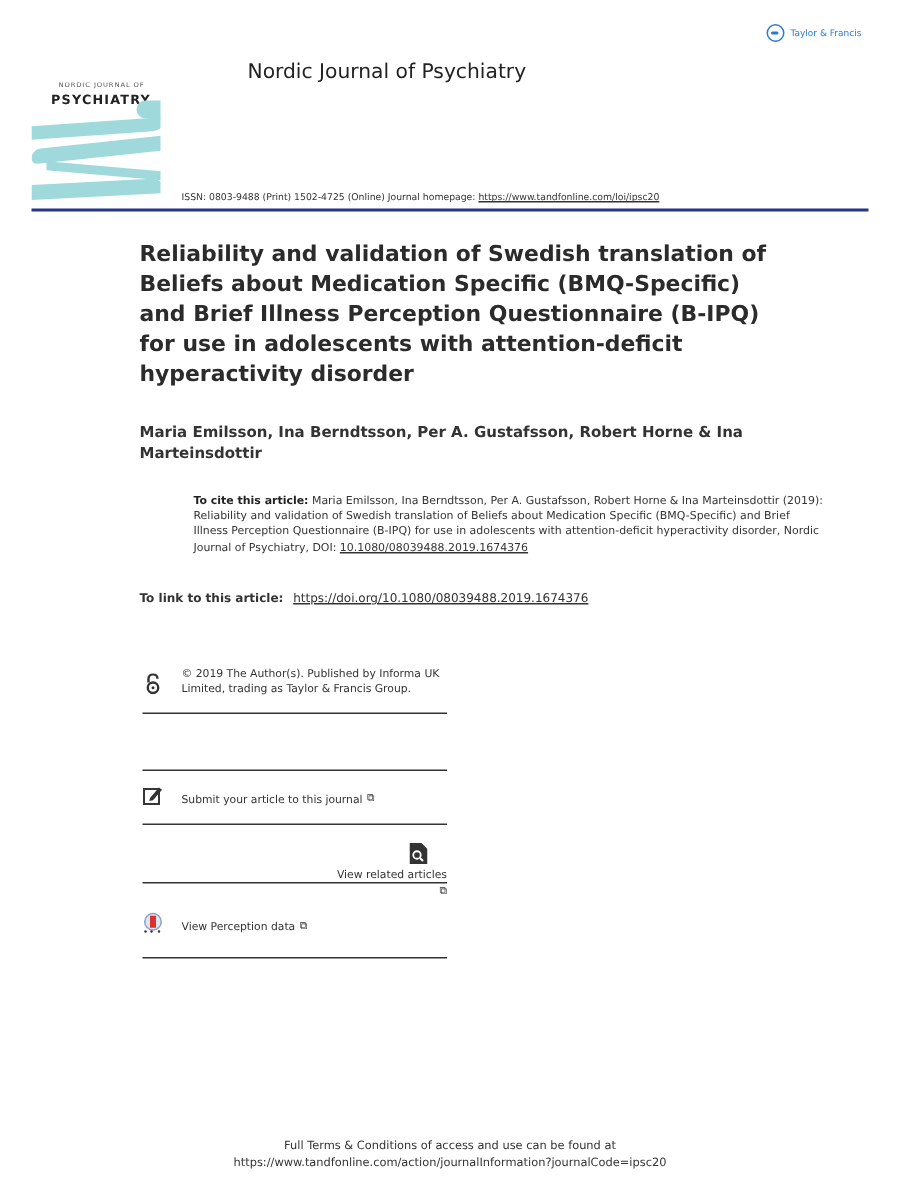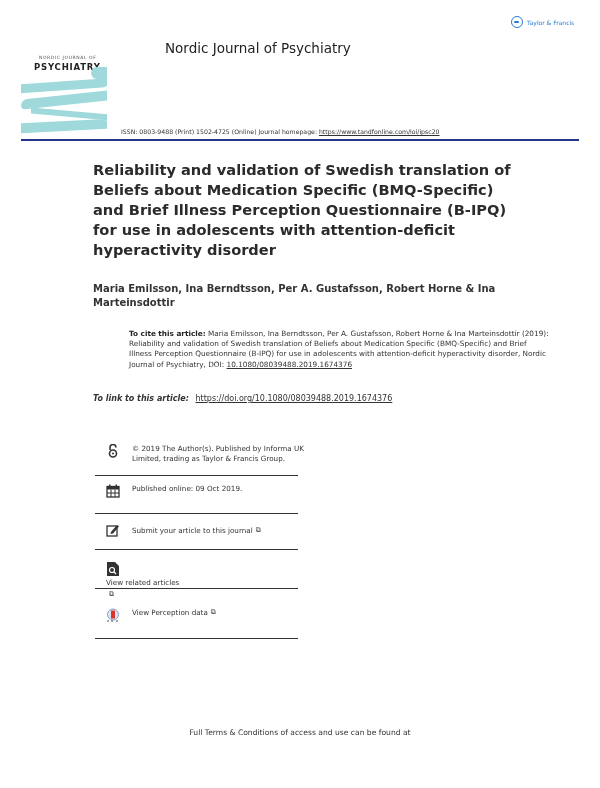--- a/index.html
+++ b/index.html
@@ -16,27 +16,27 @@
   .tf-text { font-size:6px; color:#2a7bd6; line-height:7px; }
   .issn { left:121px; top:128px; font-size:6.2px; color:#333; }
   .issn a { color:#333; text-decoration:underline; }
   .rule { left:21px; top:139px; width:558px; height:2px; background:#25368a; }
   .title { left:93px; top:160px; width:420px; font-size:14.6px; line-height:20px; font-weight:bold; color:#2b2b2b; }
   .authors { left:93px; top:282px; width:420px; font-size:10px; line-height:14px; font-weight:bold; color:#333; }
   .cite { left:93px; top:329px; width:420px; font-size:7.3px; line-height:10.2px; color:#333;margin-left:36px; }
   .cite b { color:#222; }
   .cite a, .link a { color:#333; text-decoration:underline; }
   .link { left:93px; top:394px; font-size:8px; color:#333; }
-  .link b { margin-right:4px;font-style:italic; }
+  .link b { margin-right:4px; }
   .box { left:95px; width:203px; }
-  .row { position:absolute; left:11px; width:203px; display:flex; align-items:flex-start; font-size:7.2px; line-height:9.5px; color:#333; }
+  .row { position:absolute; left:0; width:203px; display:flex; align-items:flex-end; font-size:7.2px; line-height:9.5px; color:#333; }
   .row .ico { width:14px; height:14px; margin-right:12px; flex:0 0 auto; display:flex; align-items:center; justify-content:center; }
   .divider { position:absolute; left:0; width:203px; height:1.3px; background:#333; }
   .ext { font-size:7px; margin-left:3px; }
-  .footer { left:0; top:728px; width:600px; text-align:center; font-size:7.6px; line-height:10.5px; color:#333; }
+  .footer { left:0; top:759px; width:600px; text-align:center; font-size:7.6px; line-height:10.5px; color:#333; }
 </style>
 </head>
 <body>
 
 <div class="abs cover">
   <span class="small">NORDIC JOURNAL OF</span>
   <span class="big">PSYCHIATRY</span>
   <div class="wave" style="left:70px;top:12px;width:20px;height:12px;border-radius:6px 0 0 6px;"></div>
   <div class="wave" style="left:0;top:26px;width:90px;height:9px;border-radius:0 0 40px 0;transform:skewY(-4deg);"></div>
   <div class="wave" style="left:0;top:40px;width:88px;height:10px;border-radius:30px 0 0 20px;transform:skewY(-6deg);"></div>
@@ -78,34 +78,20 @@
       <svg width="12" height="14" viewBox="0 0 12 14">
           <path d="M3 6V3.5a3 3 0 0 1 6 0" fill="none" stroke="#333" stroke-width="1.6"></path>
           <circle cx="6" cy="9.5" r="3.5" fill="none" stroke="#333" stroke-width="1.6"></circle>
           <circle cx="6" cy="9.5" r="1" fill="#333"></circle>
         </svg>
     </span>
     <span>© 2019 The Author(s). Published by Informa UK Limited, trading as Taylor &amp; Francis Group.</span>
   </div>
   <div class="divider" style="top:35px;"></div>
 
-  <div class="row" style="top:44px;">
-    <span class="ico">
-      <svg width="14" height="14" viewBox="0 0 14 14">
-          <rect x="1" y="2.5" width="12" height="10.5" fill="none" stroke="#333" stroke-width="1.3"></rect>
-          <rect x="1" y="2.5" width="12" height="3" fill="#333"></rect>
-          <line x1="5" y1="5.5" x2="5" y2="13" stroke="#333"></line>
-          <line x1="9" y1="5.5" x2="9" y2="13" stroke="#333"></line>
-          <line x1="1" y1="9" x2="13" y2="9" stroke="#333"></line>
-          <rect x="3" y="0.5" width="1.5" height="3" fill="#333"></rect>
-          <rect x="9.5" y="0.5" width="1.5" height="3" fill="#333"></rect>
-        </svg>
-    </span>
-    <span>Published online: 09 Oct 2019.</span>
-  </div>
   <div class="divider" style="top:73px;"></div>
 
   <div class="row" style="top:83px;">
     <span class="ico">
       <svg width="14" height="14" viewBox="0 0 14 14">
           <rect x="1" y="3" width="10" height="10" fill="none" stroke="#333" stroke-width="1.3"></rect>
           <path d="M5 9l6-7 2 1.5-6 7-2.5.5z" fill="#333"></path>
         </svg>
     </span>
     <span style="margin-top:3px;">Submit your article to this journal</span>
@@ -137,13 +123,14 @@
         </svg>
     </span>
     <span>View Perception data</span>
     <span class="ext">⧉</span>
   </div>
   <div class="divider" style="top:198px;"></div>
 </div>
 
 <div class="abs footer">
   <div>Full Terms &amp; Conditions of access and use can be found at</div>
+  <div>https://www.tandfonline.com/action/journalInformation?journalCode=ipsc20</div>
 </div>
 
 </body></html>

